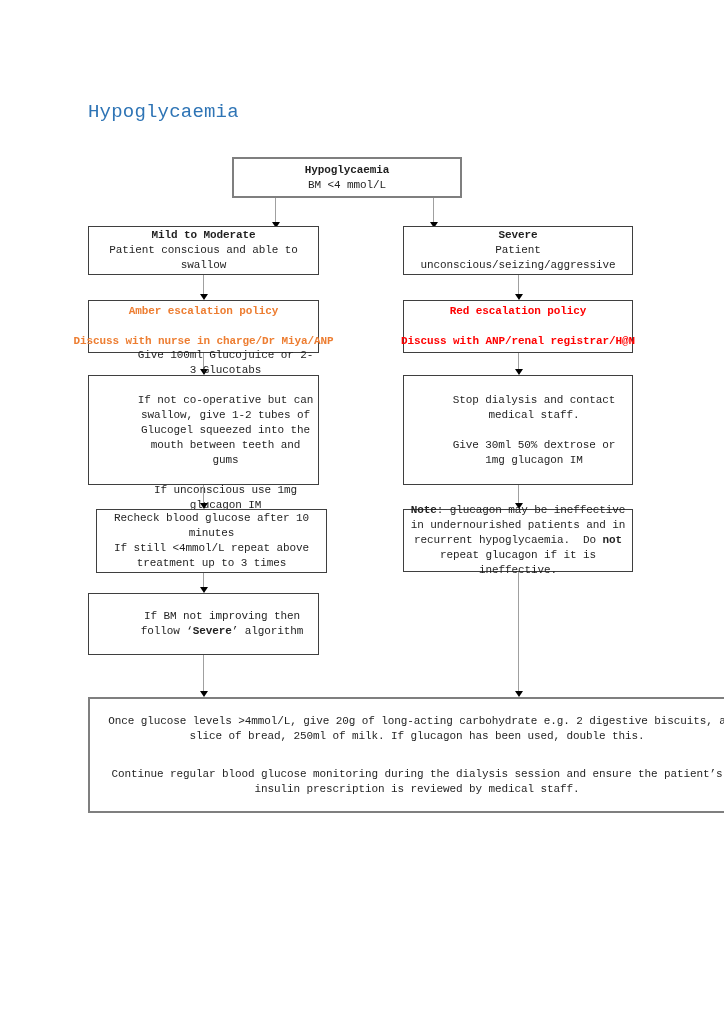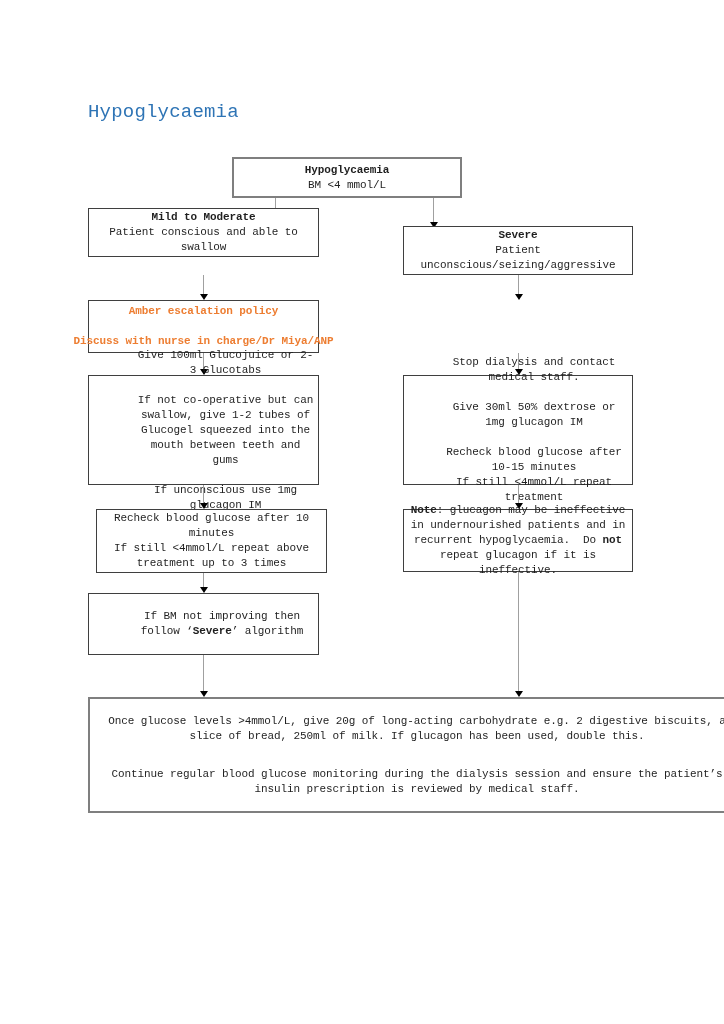--- a/index.html
+++ b/index.html
@@ -43,21 +43,21 @@
       <span class="b blk">Hypoglycaemia</span>
       <span class="blk">BM &lt;4 mmol/L</span>
     </p>
   </div>
 
   <div class="vline" style="left:275px;top:198px;height:24px;"></div>
   <div class="ah" style="left:271.5px;top:222px;"></div>
   <div class="vline" style="left:433px;top:198px;height:24px;"></div>
   <div class="ah" style="left:429.5px;top:222px;"></div>
 
-  <div class="box" style="left:88px;top:208px;width:231px;height:49px;">
+  <div class="box" style="left:88px;top:226px;width:231px;height:49px;">
     <p>
       <span class="b blk">Mild to Moderate</span>
       <span class="blk">Patient conscious and able to swallow</span>
     </p>
   </div>
   <div class="box" style="left:403px;top:226px;width:230px;height:49px;">
     <p>
       <span class="b blk">Severe</span>
       <span class="blk">Patient unconscious/seizing/aggressive</span>
     </p>
@@ -65,40 +65,40 @@
 
   <div class="vline" style="left:203px;top:275px;height:19px;"></div>
   <div class="ah" style="left:199.5px;top:294px;"></div>
   <div class="vline" style="left:518px;top:275px;height:19px;"></div>
   <div class="ah" style="left:514.5px;top:294px;"></div>
 
   <div class="box" style="left:88px;top:300px;width:231px;height:53px;justify-content:center;">
     <p class="amber">Amber escalation policy</p>
     <p class="amber gap">Discuss with nurse in charge/Dr Miya/ANP</p>
   </div>
+  <div class="box" style="left:403px;top:300px;width:230px;height:53px;">
+    <p class="red">Red escalation policy</p>
+    <p class="red gap">Discuss with ANP/renal registrar/H@N</p>
+  </div>
 
   <div class="vline" style="left:203px;top:353px;height:16px;"></div>
   <div class="ah" style="left:199.5px;top:369px;"></div>
   <div class="vline" style="left:518px;top:353px;height:16px;"></div>
   <div class="ah" style="left:514.5px;top:369px;"></div>
 
   <div class="box" style="left:88px;top:375px;width:231px;height:110px;padding-left:47px;">
     <p>Give 100ml Glucojuice or 2-3 Glucotabs</p>
     <p class="gap">If not co-operative but can swallow, give 1-2 tubes of Glucogel squeezed into the mouth between teeth and gums</p>
     <p class="gap">If unconscious use 1mg glucagon IM</p>
   </div>
   <div class="box" style="left:403px;top:375px;width:230px;height:110px;padding-left:35px;">
     <p>Stop dialysis and contact medical staff.</p>
     <p class="gap">
       <span class="blk">Give 30ml 50% dextrose or</span>
       <span class="blk">1mg glucagon IM</span>
-    </p>
-    <p class="gap">
-      <span class="blk">Recheck blood glucose after 10-15 minutes</span>
-      <span class="blk">If still &lt;4mmol/L repeat treatment</span>
     </p>
   </div>
 
   <div class="vline" style="left:203px;top:485px;height:18px;"></div>
   <div class="ah" style="left:199.5px;top:503px;"></div>
   <div class="vline" style="left:518px;top:485px;height:18px;"></div>
   <div class="ah" style="left:514.5px;top:503px;"></div>
 
   <div class="box" style="left:96px;top:509px;width:231px;height:64px;">
     <p>

